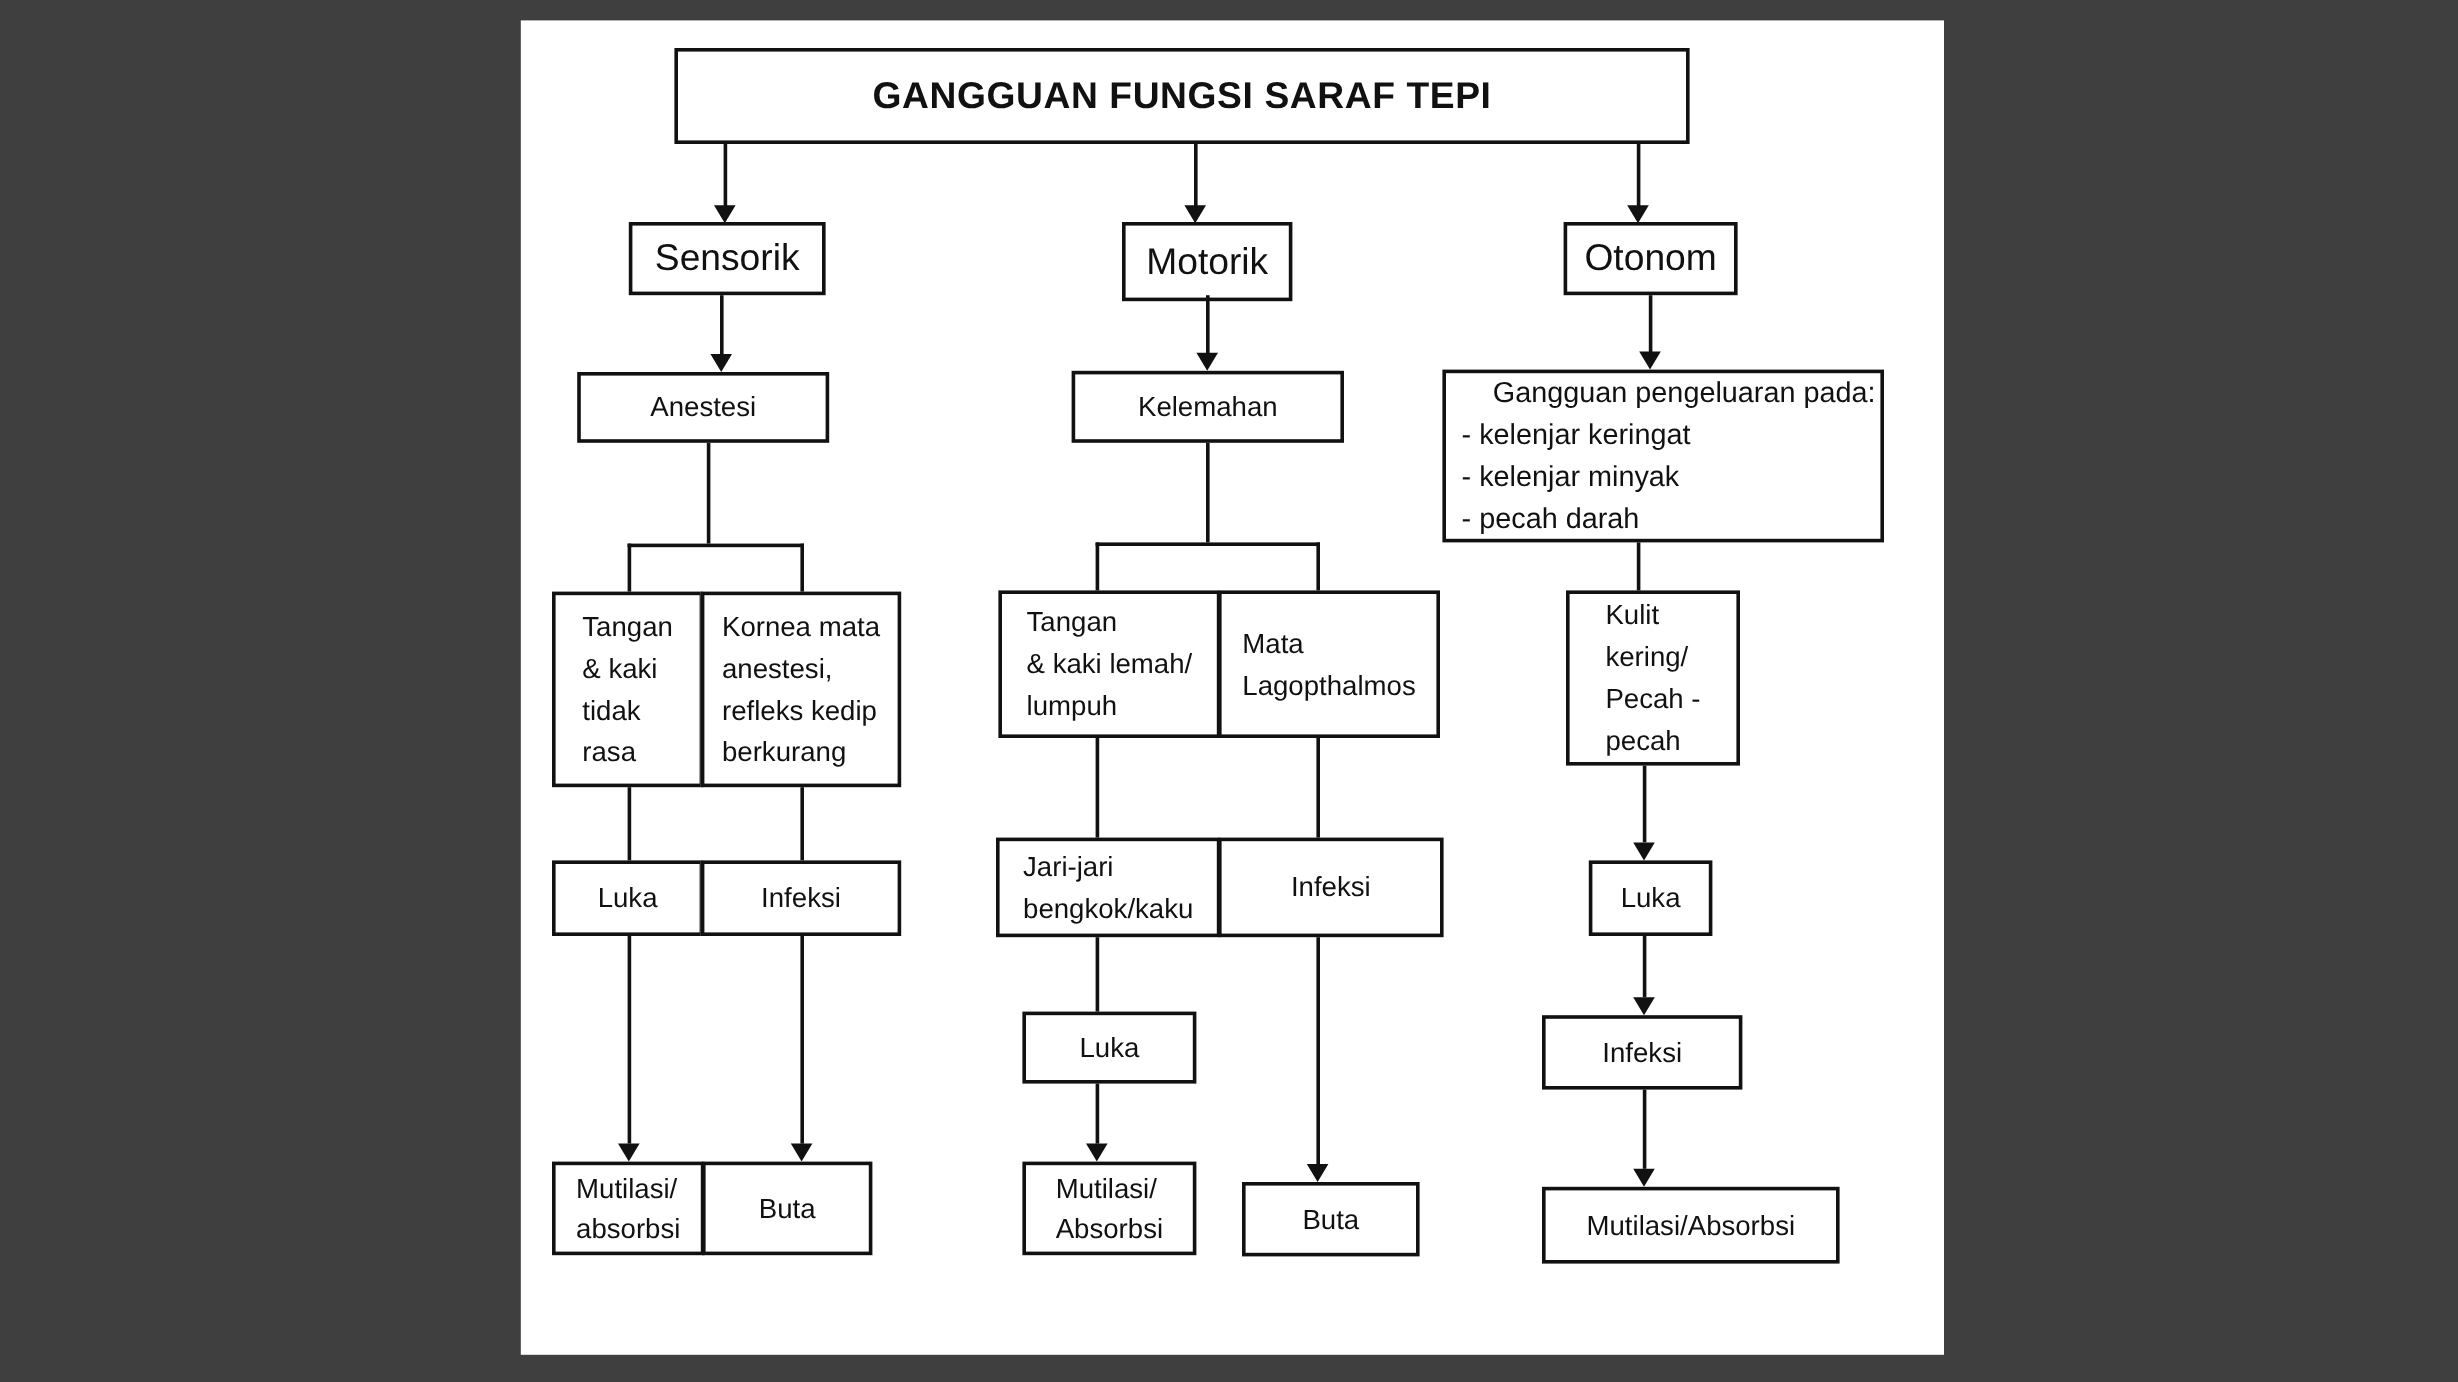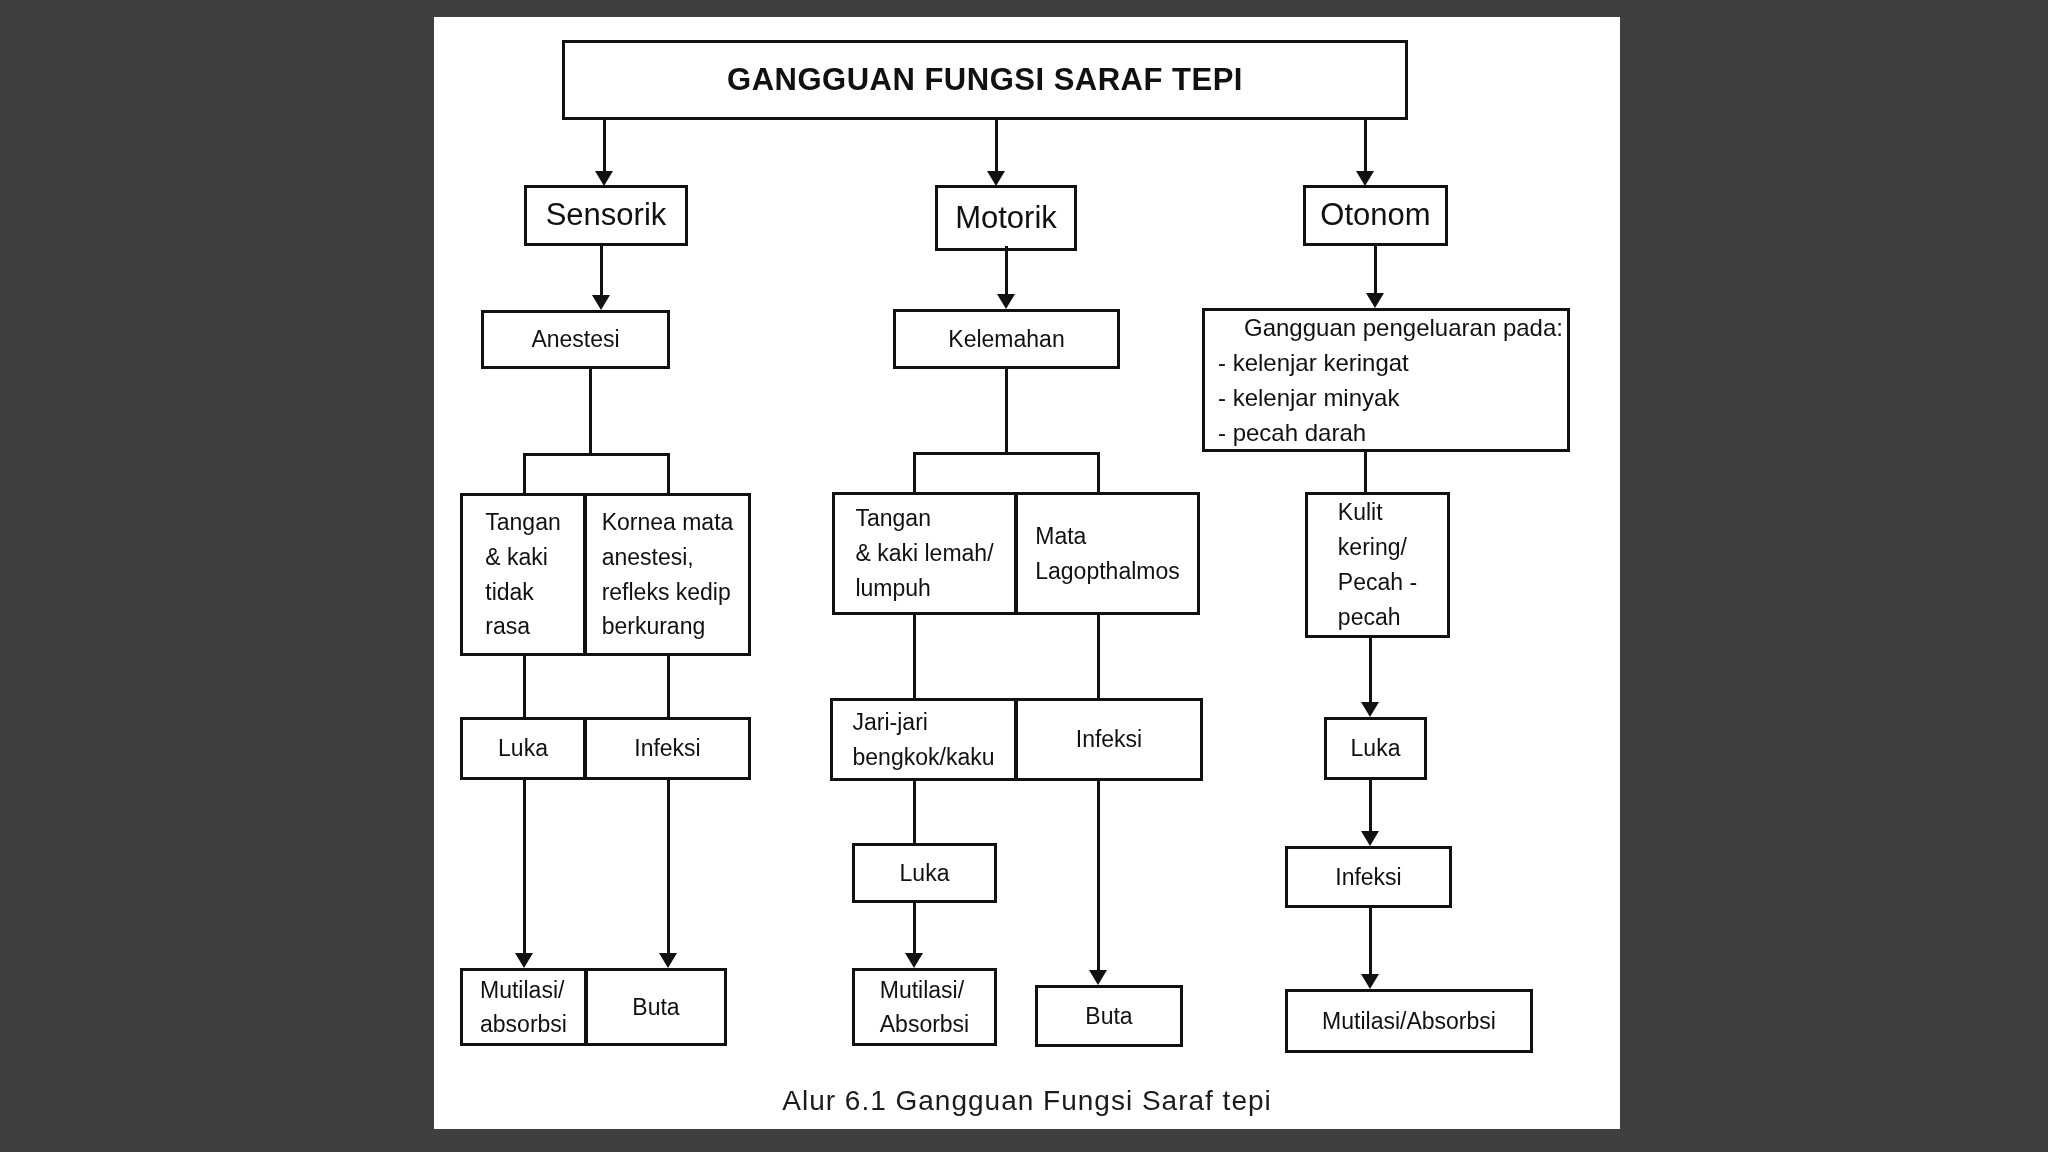--- a/index.html
+++ b/index.html
@@ -48,21 +48,21 @@
 
 <div class="page">
   <div class="panel"></div>
 
   <div class="node title-node" style="left:562px;top:40px;width:846px;height:80px">GANGGUAN FUNGSI SARAF TEPI</div>
 
   <div class="node branch" style="left:524px;top:185px;width:164px;height:61px">Sensorik</div>
   <div class="node branch" style="left:935px;top:185px;width:142px;height:66px">Motorik</div>
   <div class="node branch" style="left:1303px;top:185px;width:145px;height:61px">Otonom</div>
 
-  <div class="node" style="left:481px;top:310px;width:189px;height:59px">Anestesi</div>
+  <div class="node" style="left:481px;top:310px;width:210px;height:59px">Anestesi</div>
   <div class="node tight" style="left:460px;top:493px;width:126px;height:163px">Tangan
 &amp; kaki
 tidak
 rasa</div>
   <div class="node tight" style="left:584px;top:493px;width:167px;height:163px">Kornea mata
 anestesi,
 refleks kedip
 berkurang</div>
   <div class="node" style="left:460px;top:717px;width:126px;height:63px">Luka</div>
   <div class="node" style="left:584px;top:717px;width:167px;height:63px">Infeksi</div>
@@ -135,14 +135,13 @@
   <div class="vline" style="left:1374px;top:246px;height:48px"></div>
   <div class="arrow" style="left:1366px;top:293px"></div>
   <div class="vline" style="left:1364px;top:452px;height:40px"></div>
   <div class="vline" style="left:1369px;top:638px;height:64px"></div>
   <div class="arrow" style="left:1361px;top:702px"></div>
   <div class="vline" style="left:1369px;top:780px;height:51px"></div>
   <div class="arrow" style="left:1361px;top:831px"></div>
   <div class="vline" style="left:1369px;top:908px;height:66px"></div>
   <div class="arrow" style="left:1361px;top:974px"></div>
 
-  <div class="caption">Alur 6.1 Gangguan Fungsi Saraf tepi</div>
 </div>
 
 </body></html>

